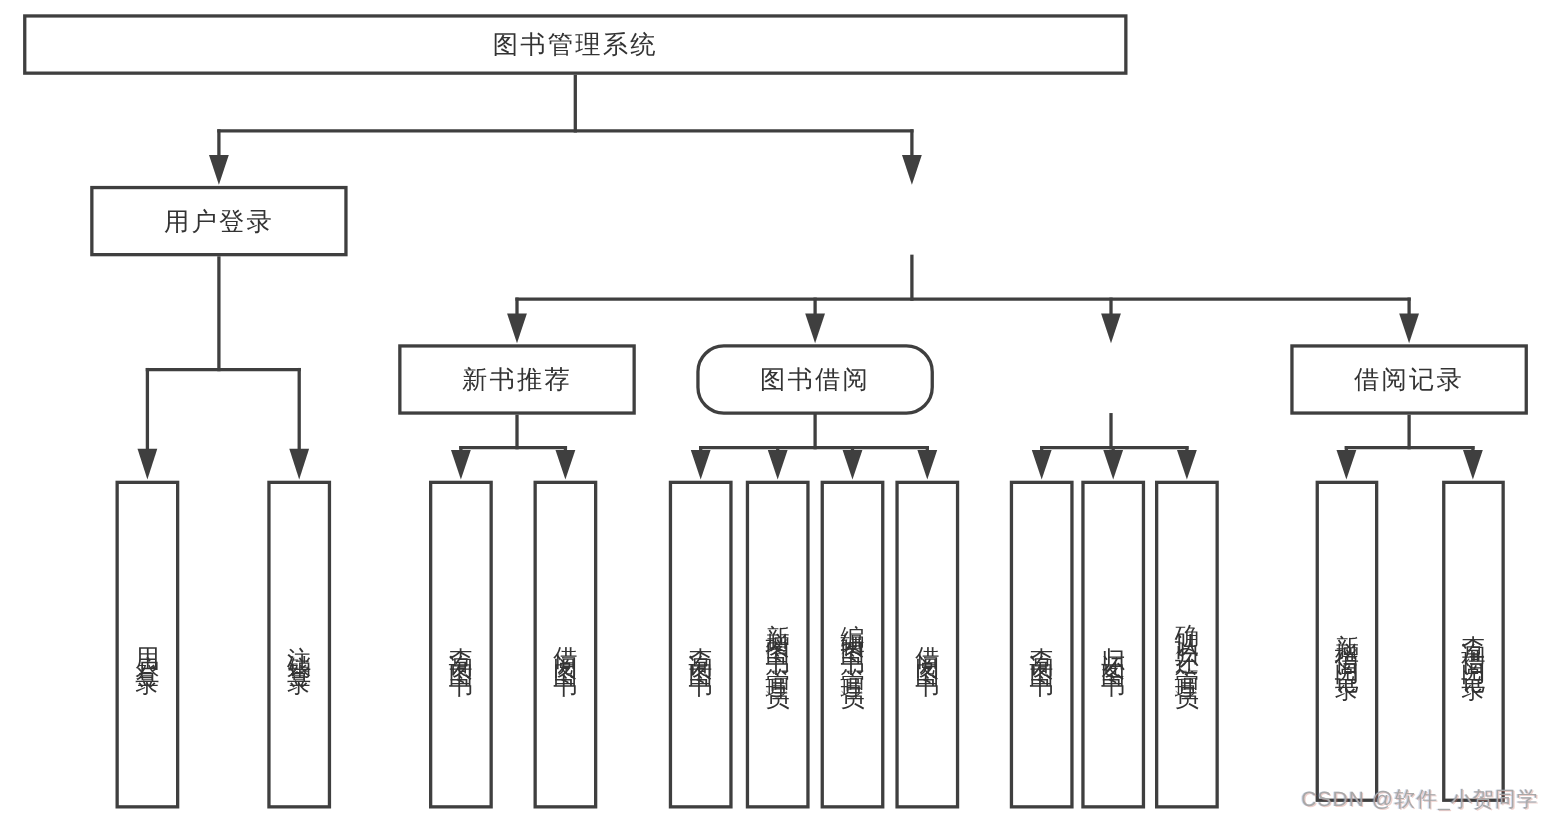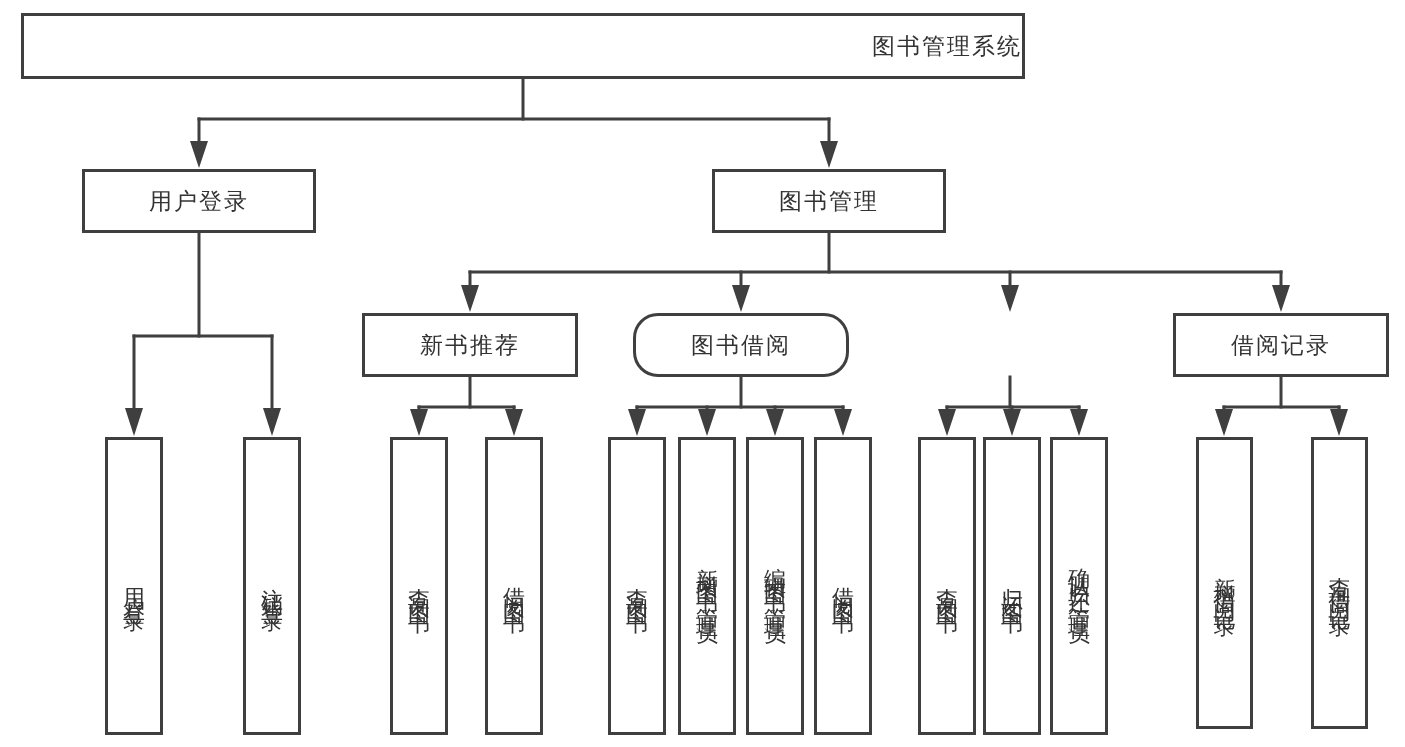--- a/index.html
+++ b/index.html
@@ -96,29 +96,26 @@
       <polygon points="766,409 784,409 775,436"></polygon>
       <polygon points="834,409 852,409 843,436"></polygon>
       <polygon points="938,409 956,409 947,436"></polygon>
       <polygon points="1003,409 1021,409 1012,436"></polygon>
       <polygon points="1070,409 1088,409 1079,436"></polygon>
       <polygon points="1215,409 1233,409 1224,436"></polygon>
       <polygon points="1330,409 1348,409 1339,436"></polygon>
     </g>
   </svg>
 
-  <div class="node" style="left:21px;top:13px;width:1004px;height:66px;justify-content:flex-end;">
+  <div class="node" style="left:21px;top:13px;width:1004px;height:55px;">
     <span class="hlabel">图书管理系统</span>
   </div>
 
   <div class="node branch" style="left:82px;">
     <span class="hlabel">用户登录</span>
-  </div>
-  <div class="node branch" style="left:712px;">
-    <span class="hlabel">图书管理</span>
   </div>
 
   <div class="node mid" style="left:362px;text-align:right;">
     <span class="hlabel">新书推荐</span>
   </div>
   <div class="node mid" style="left:633px;border-radius:25px;">
     <span class="hlabel">图书借阅</span>
   </div>
   <div class="node mid" style="left:1173px;">
     <span class="hlabel">借阅记录</span>
@@ -161,14 +158,15 @@
     <span class="vtext">确认归还（管理员）</span>
   </div>
 
   <div class="node leaf short" style="left:1196px;width:57px;">
     <span class="vtext">新增借阅记录</span>
   </div>
   <div class="node leaf short" style="left:1311px;width:57px;">
     <span class="vtext">查询借阅记录</span>
   </div>
 
+  <div id="watermark">CSDN @软件_小贺同学</div>
 
 </div>
 
 </body></html>

